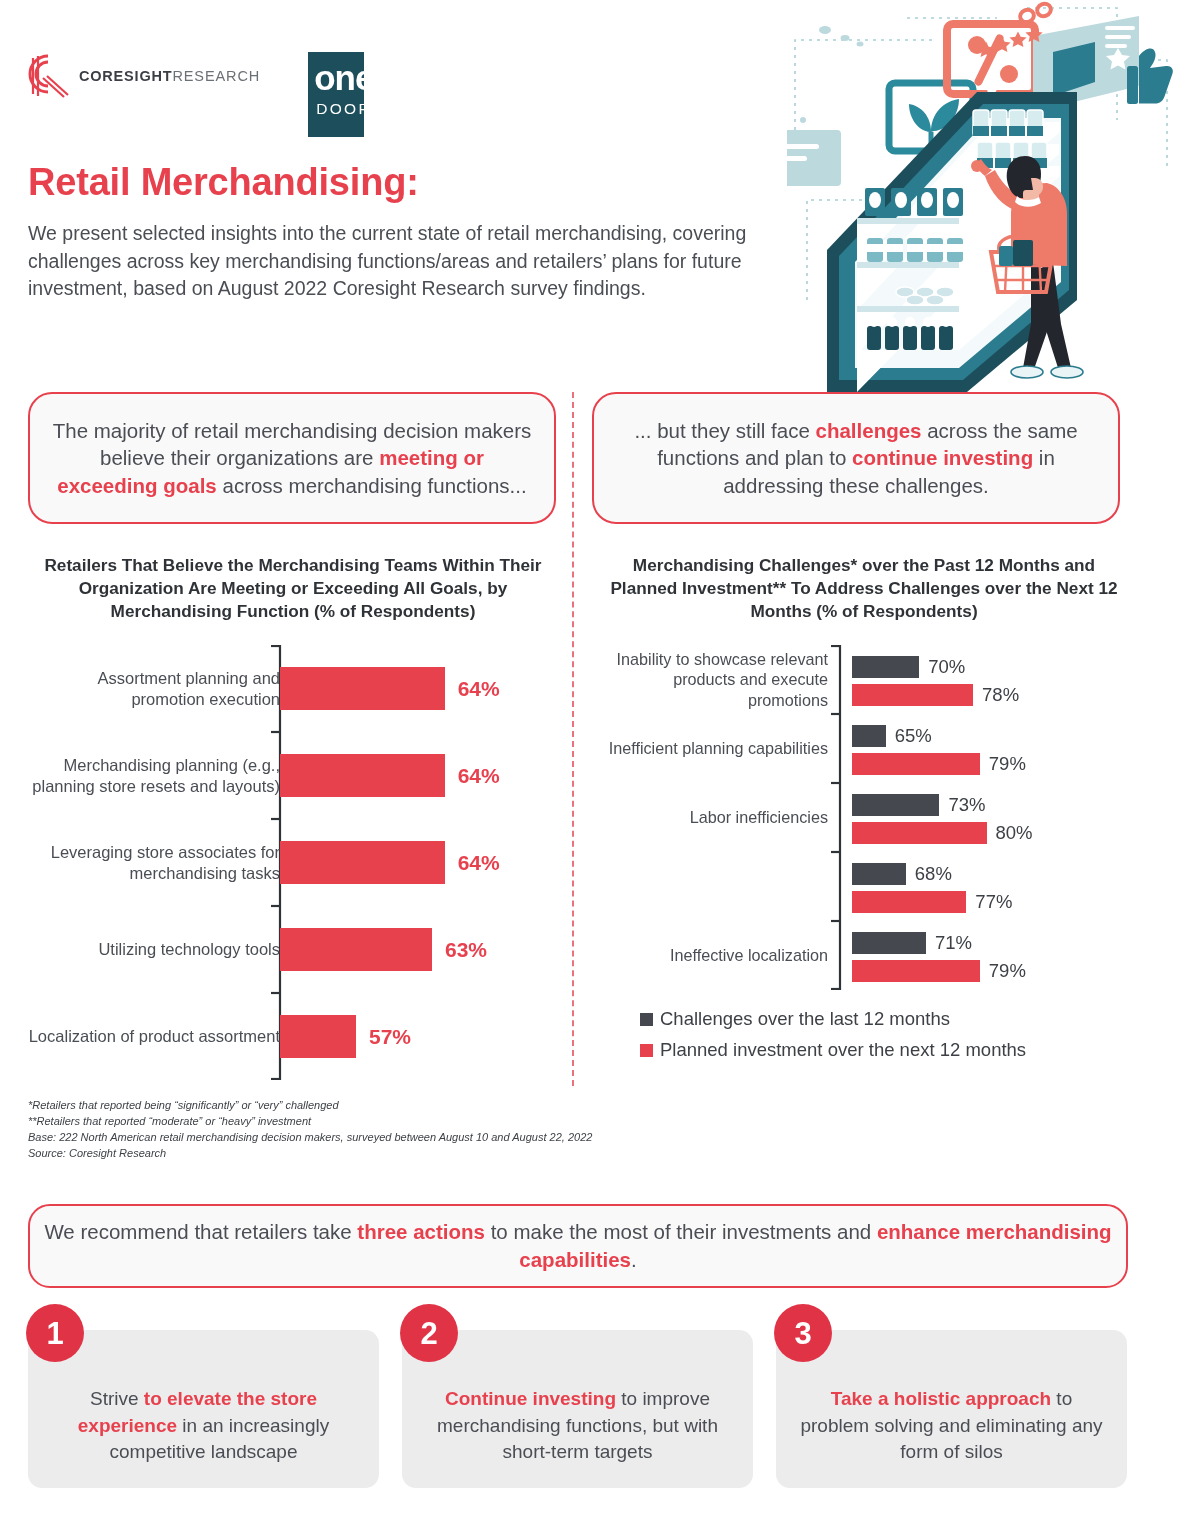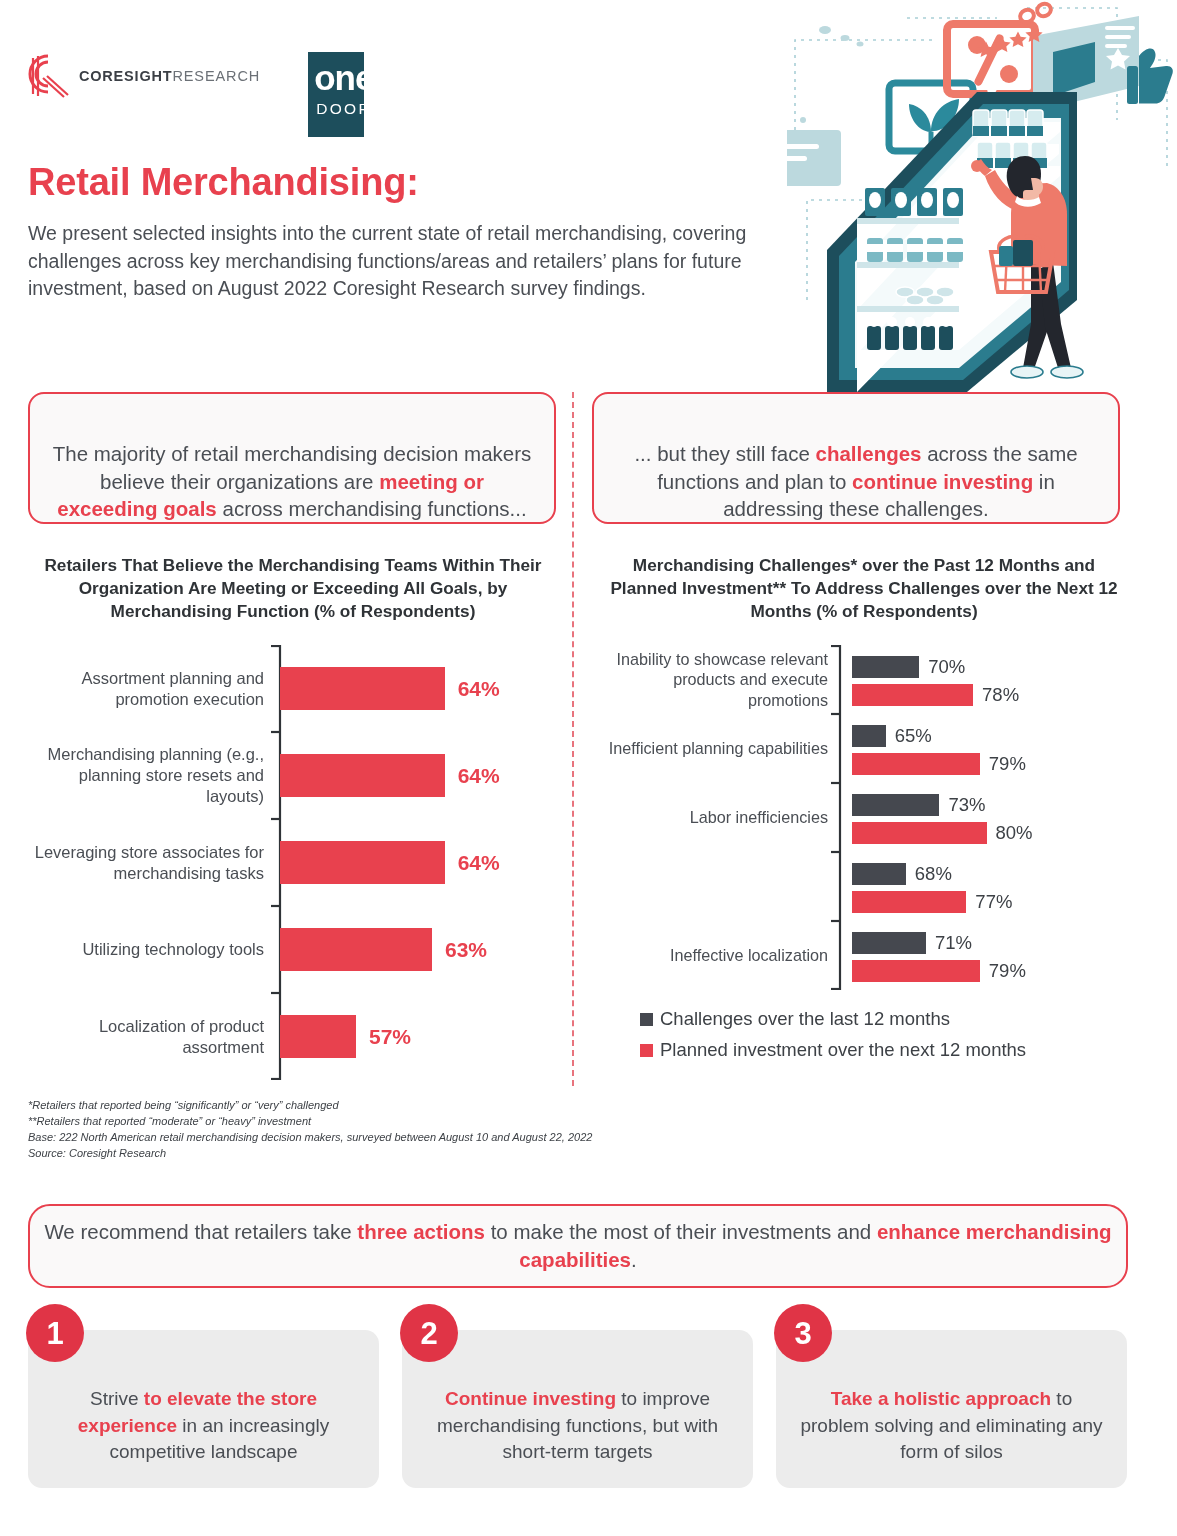--- a/index.html
+++ b/index.html
@@ -35,22 +35,22 @@
   .title-1 { font-size: 38px; font-weight: 700; color: #e8414e; line-height: 1.18; letter-spacing: -0.2px; }
   .title-2 { font-size: 38px; font-weight: 700; color: #3d4146; line-height: 1.18; letter-spacing: -0.4px; margin-top: 1px; }
   .intro { margin-top: 15px; font-size: 19.5px; line-height: 1.42; color: #4a4e54; width: 760px; }
 
   
   .hero { position: absolute; right: 0; top: 0; width: 390px; height: 392px; pointer-events: none; }
 
   
   .callout {
     position: absolute; top: 392px; height: 132px;
-    background: #faf9f9; border: 2.6px solid #e8414e; border-radius: 16px;
-    display: flex; align-items: flex-end; justify-content: center; text-align: center;
+    background: #faf9f9; border: 2.6px solid #e8414e; border-radius: 24px;
+    display: flex; align-items: center; justify-content: center; text-align: center;
   }
   .callout-left { left: 28px; width: 528px; }
   .callout-right { left: 592px; width: 528px; }
   .callout p { font-size: 20.5px; line-height: 1.33; color: #4a4e54; padding: 0 22px; }
   .callout b { color: #e8414e; font-weight: 700; }
 
   
   .divider {
     position: absolute; left: 572px; top: 392px; width: 0;
     height: 694px; border-left: 2px dashed #e8737d;
@@ -61,21 +61,21 @@
     position: absolute; font-size: 17.2px; font-weight: 700; color: #2f3337;
     line-height: 1.34; text-align: center;
   }
   .chart-title-left { left: 28px; top: 554px; width: 530px; }
   .chart-title-right { left: 600px; top: 554px; width: 528px; }
 
   
   .chart-left { position: absolute; left: 28px; top: 645px; width: 530px; height: 435px; }
   .l-row { position: absolute; left: 0; width: 530px; display: flex; align-items: center; }
   .l-cat {
-    width: 252px; text-align: right; padding-right: 16px;
+    width: 252px; text-align: right; padding-right: 0;
     font-size: 16.5px; line-height: 1.26; color: #4a4e54;
   }
   .l-barwrap { position: relative; flex: 1; height: 100%; display: flex; align-items: center; }
   .l-bar { height: 43px; background: #e8414e; }
   .l-val { font-size: 21px; font-weight: 700; color: #e8414e; margin-left: 13px; white-space: nowrap; }
 
   
   .chart-right { position: absolute; left: 600px; top: 645px; width: 528px; height: 345px; }
   .r-group { position: absolute; left: 0; width: 528px; }
   .r-cat {

